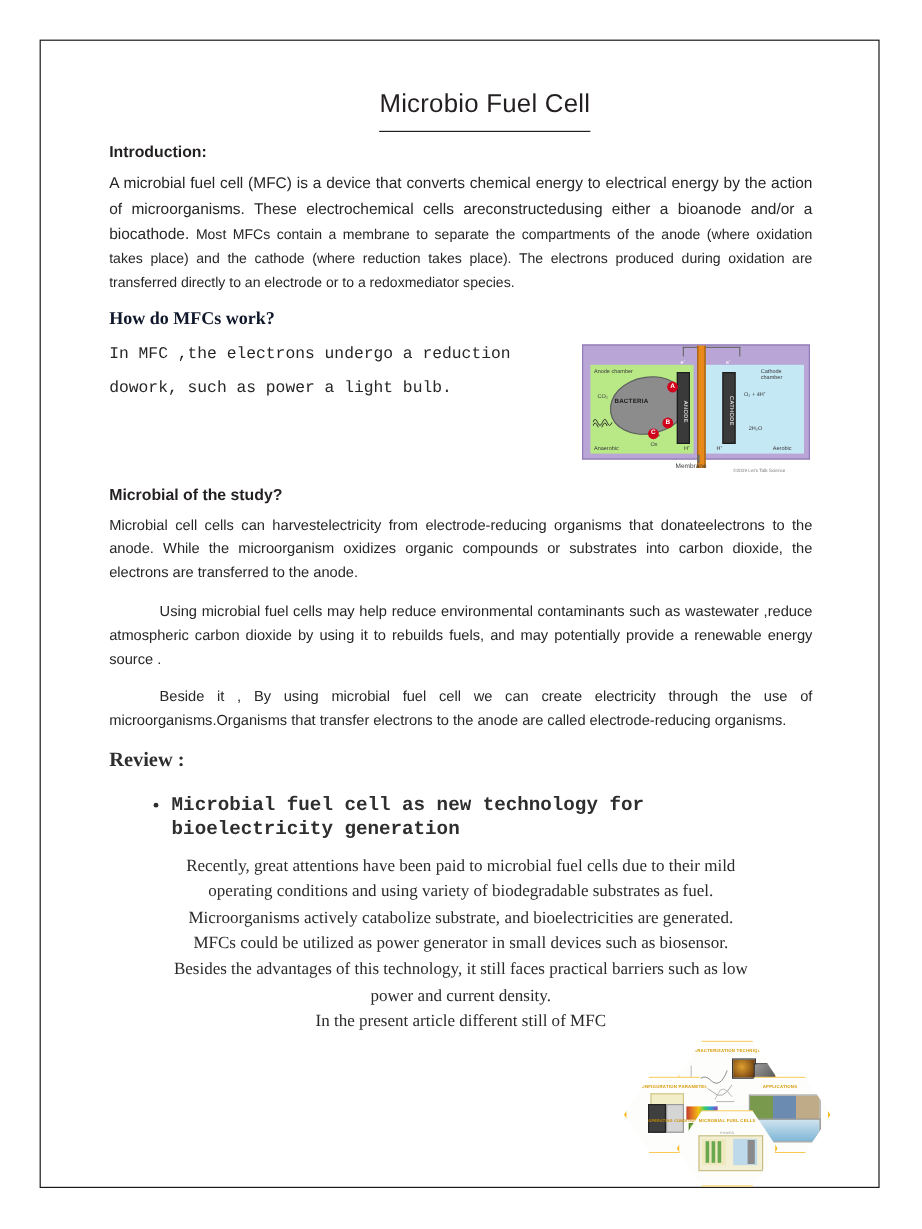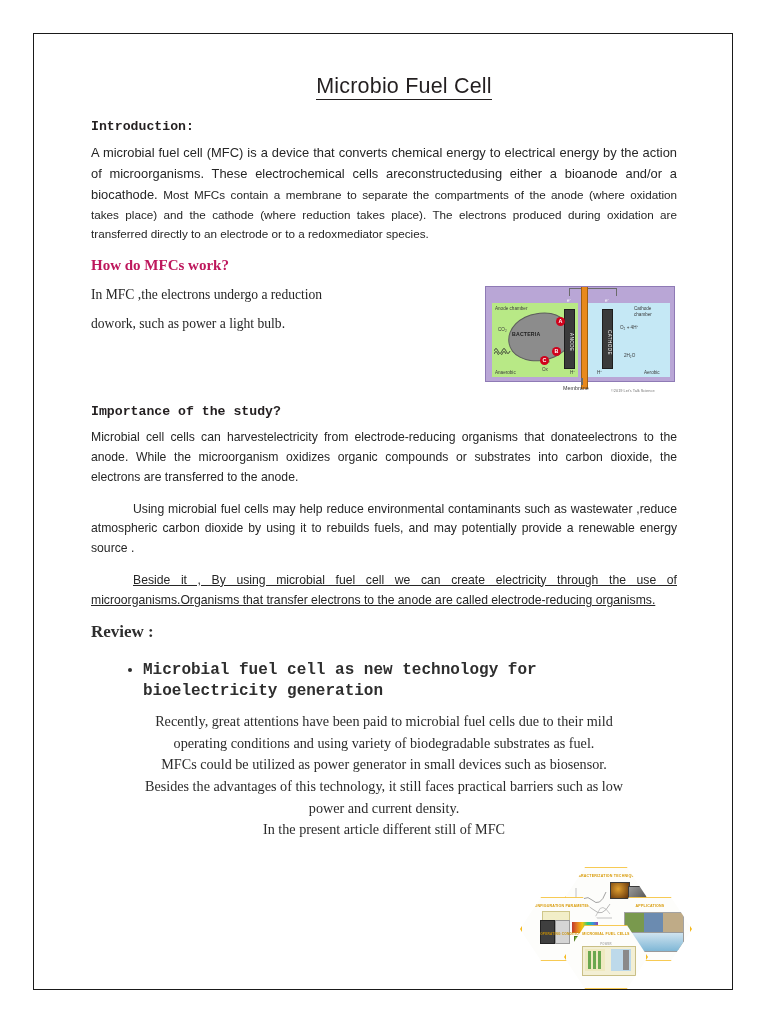--- a/index.html
+++ b/index.html
@@ -36,56 +36,56 @@
     text-align: center;
     font-family: "Liberation Sans", sans-serif;
     font-size: 21.5px;
     color: #231f20;
     letter-spacing: 0.2px;
     margin: 0 0 20px 0;
     font-weight: 400;
   }
   .doc-title span {
     border-bottom: 1.3px solid #231f20;
-    padding-bottom: 1px;
+    padding-bottom: 11px;
     margin-left: 40px;
   }
 
   .h-sans {
-    font-family: Liberation Mono, monospace;
+    font-family: Liberation Sans, sans-serif;
     font-weight: bold;
     font-size: 13.2px;
     color: #231f20;
     margin: 0 0 9px 0;
   }
   .h-serif {
     font-family: "Liberation Serif", serif;
     font-weight: bold;
     font-size: 15px;
-    color: #be185d;
+    color: #0f172a;
     margin: 0 0 10px 0;
   }
   .h-review {
     font-family: "Liberation Serif", serif;
     font-weight: bold;
     font-size: 17px;
     color: #2e2e2e;
     margin: 0 0 18px 0;
   }
 
   p.sans {
     font-family: "Liberation Sans", sans-serif;
     font-size: 12.2px;
     color: #262626;
     line-height: 1.62;
     text-align: justify;
     margin: 0 0 12px 0;
   }
   p.serif {
-    font-family: Liberation Serif, serif;
+    font-family: Liberation Mono, monospace;
     font-size: 13.6px;
     color: #262626;
     line-height: 1.55;
     margin: 0 0 8px 0;
   }
   .indent { text-indent: 42px; }
 
   
   .intro-lead { font-size: 12.9px; }
   .intro-rest { font-size: 11.7px; }
@@ -366,35 +366,36 @@
         <div class="membrane-text">Membrane</div>
         <div class="credit-text">©2019 Let's Talk Science</div>
       </div>
     </div>
 
     <p class="serif">In MFC ,the electrons undergo a reduction</p>
     <p class="serif">dowork, such as power a light bulb.</p>
 
     <div style="clear:both;"></div>
 
-    <h2 class="h-sans" style="margin-top:4px;">Importance of the study?</h2>
+    <h2 class="h-sans" style="margin-top:4px;">Microbial of the study?</h2>
 
     <p class="sans">Microbial cell cells can harvestelectricity from electrode-reducing organisms that donateelectrons to the anode. While the microorganism oxidizes organic compounds or substrates into carbon dioxide, the electrons are transferred to the anode.</p>
     <p class="sans indent">Using microbial fuel cells  may help reduce environmental contaminants such as wastewater ,reduce atmospheric carbon dioxide by using it to rebuilds fuels, and may potentially provide a renewable energy source .</p>
-    <p class="sans indent" style="text-decoration:underline;">Beside it , By using microbial fuel cell we can create electricity through the use of microorganisms.Organisms that transfer electrons to the anode are called electrode-reducing organisms.</p>
+    <p class="sans indent" style="">Beside it , By using microbial fuel cell we can create electricity through the use of microorganisms.Organisms that transfer electrons to the anode are called electrode-reducing organisms.</p>
 
     <h2 class="h-review">Review :</h2>
 
     <ul class="review-list">
       <li>Microbial fuel cell as new technology for bioelectricity generation</li>
     </ul>
 
     <div class="review-body">
       <div>Recently, great attentions have been paid to microbial fuel cells  due to their mild</div>
       <div>operating conditions and using variety of biodegradable substrates as fuel.</div>
+      <div>Microorganisms actively catabolize substrate, and bioelectricities are generated.</div>
       <div>MFCs could be utilized as power generator in small devices such as biosensor.</div>
       <div>Besides the advantages of this technology, it still faces practical barriers such as low</div>
       <div>power and current density.</div>
       <div>In the present article different still of MFC</div>
     </div>
 
   </div>
 
   <div class="abstract-wrap">
 

